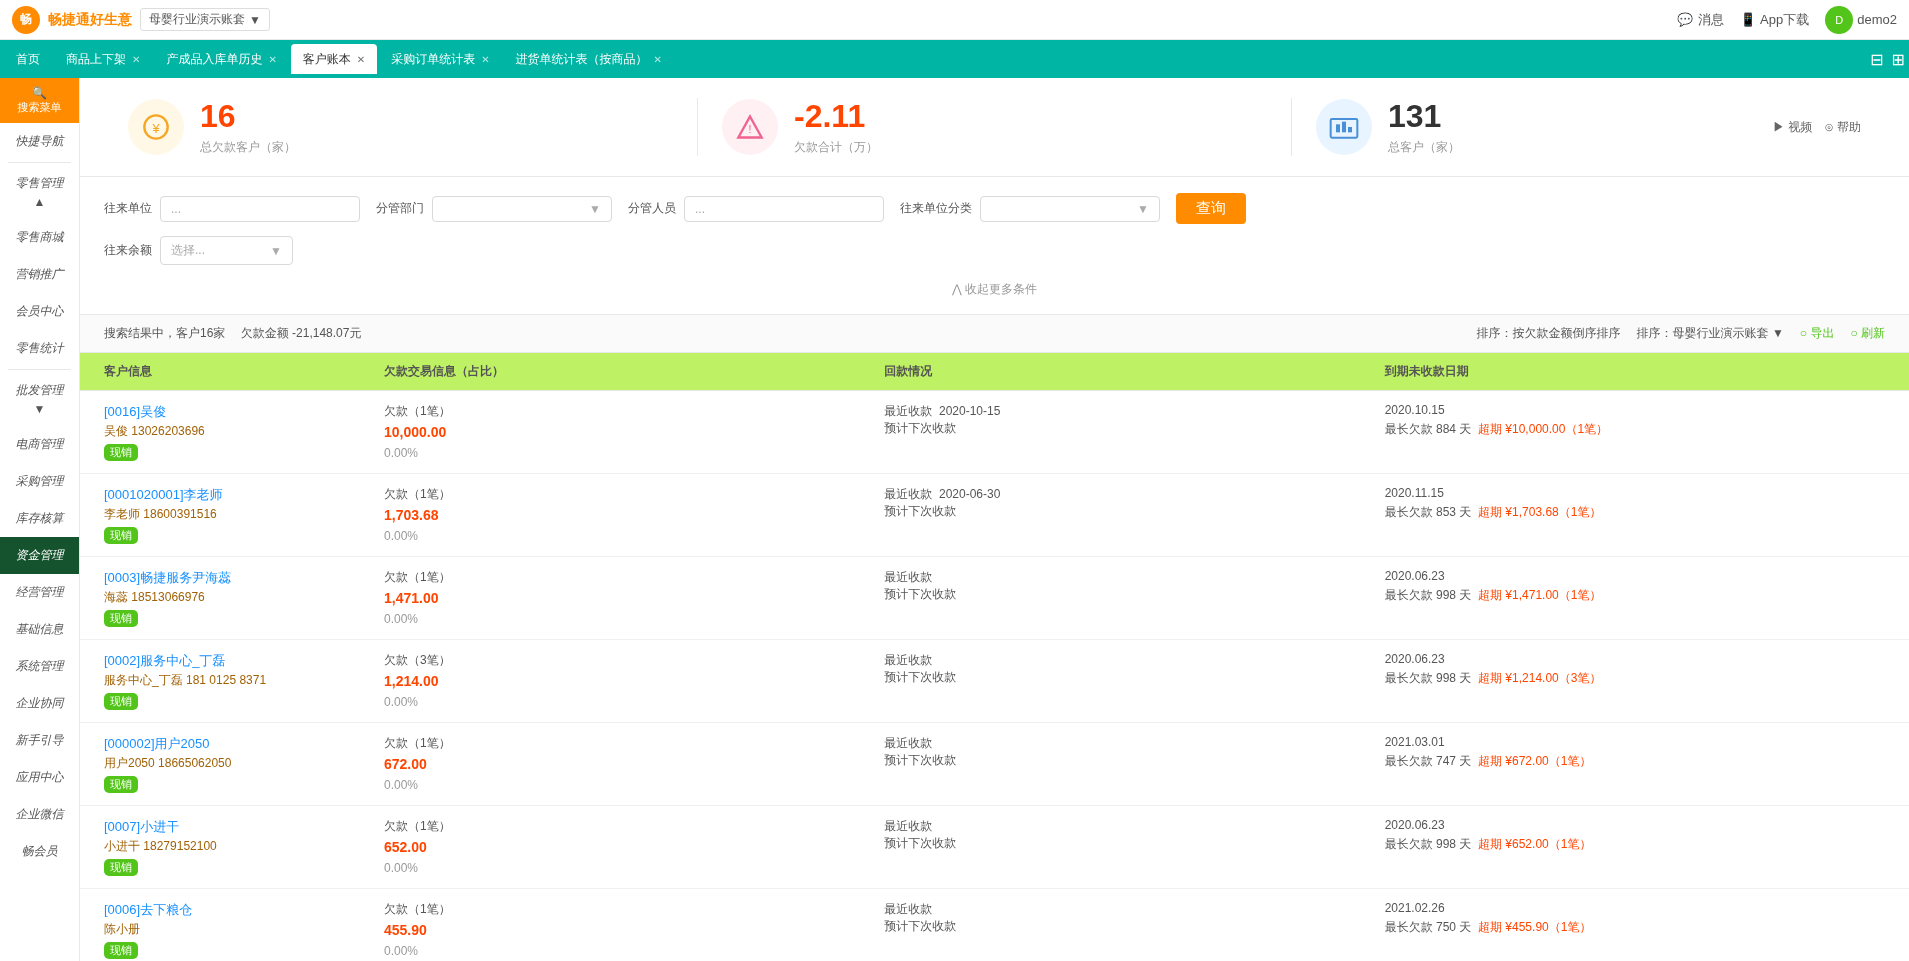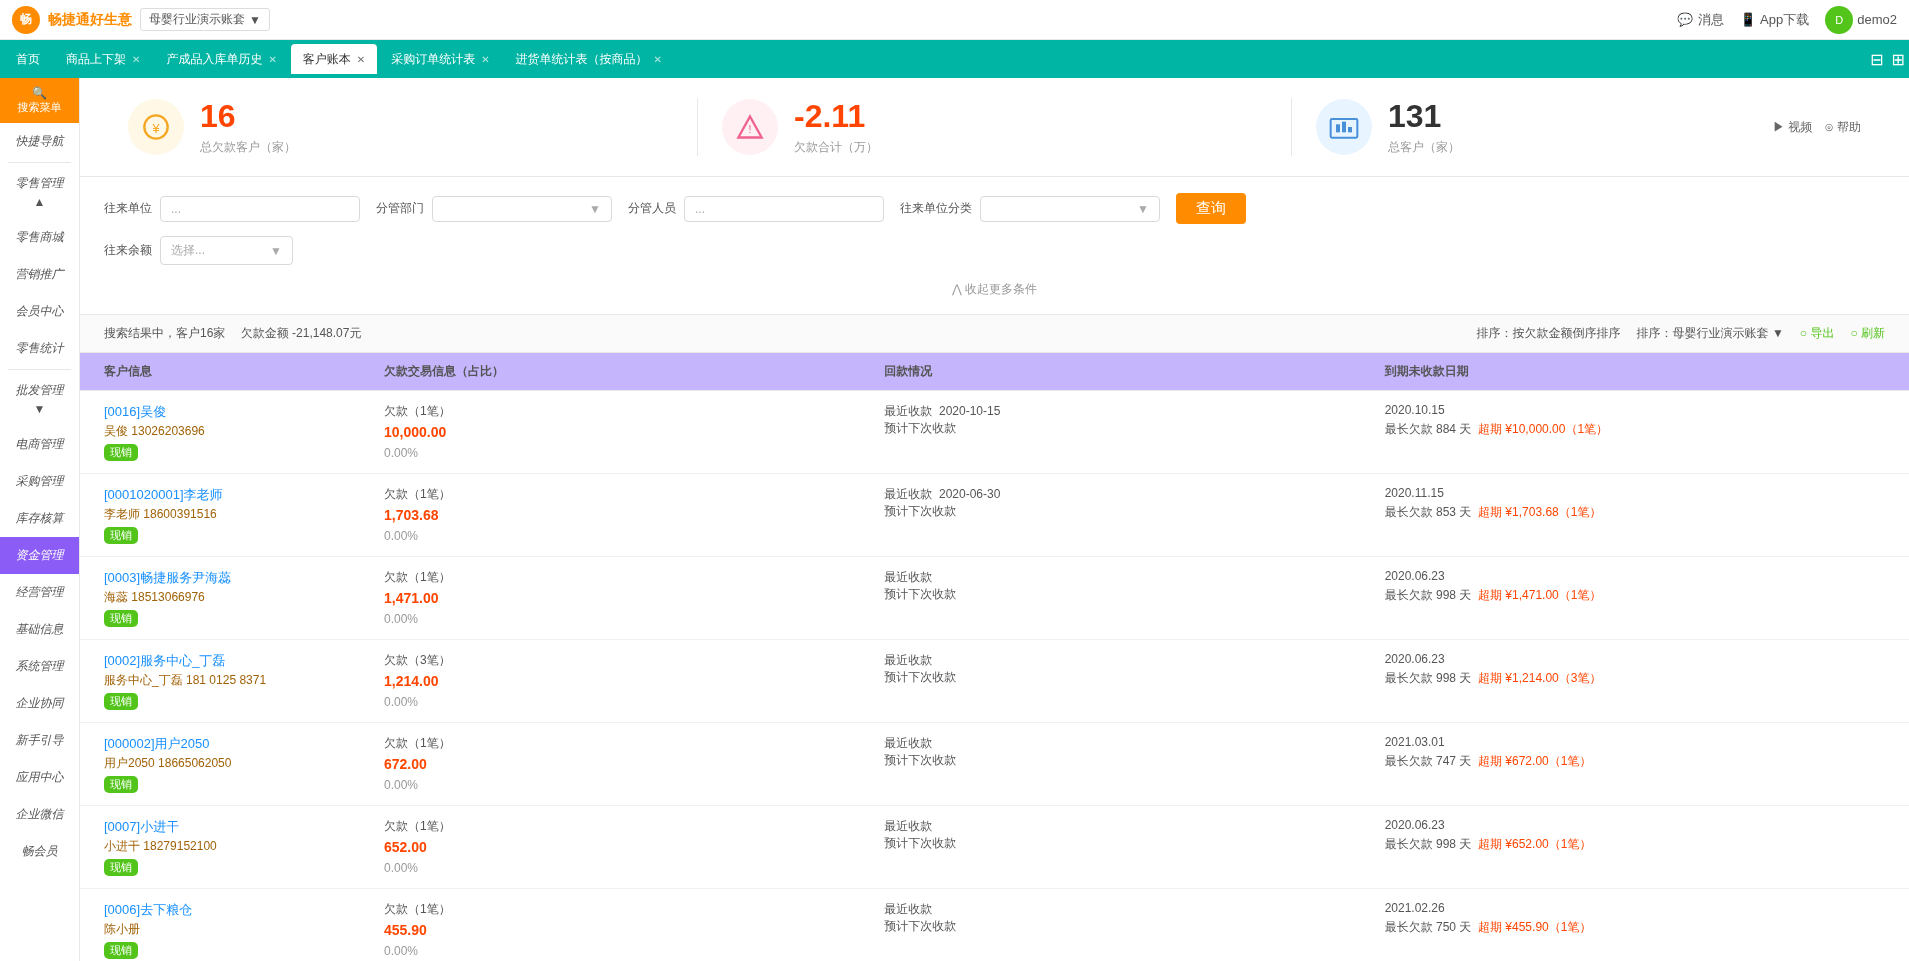--- a/index.html
+++ b/index.html
@@ -38,21 +38,21 @@
     .layout { display: flex; height: calc(961px - 78px); }
 
     
     .sidebar { width: 80px; background: #fff; border-right: 1px solid #e8e8e8; display: flex; flex-direction: column; overflow-y: auto; }
     .sidebar-search { background: #ff8c00; color: #fff; text-align: center; padding: 8px 4px; font-size: 12px; cursor: pointer; }
     .sidebar-item {
       display: flex; align-items: center; justify-content: center;
       padding: 10px 4px; font-size: 12px; color: #555; cursor: pointer;
       text-align: left; flex-direction: column; gap: 3px; font-style: italic;
     }
-    .sidebar-item.active { background: #8b5cf6; color: #fff; }
+    .sidebar-item.active { background: #14532d; color: #fff; }
     .sidebar-divider { height: 1px; background: #e8e8e8; margin: 2px 8px; }
 
     
     .main-content { flex: 1; overflow-y: auto; background: #f5f5f5; }
 
     
     .stats-row {
       display: flex; background: #fff; margin: 0; padding: 20px 24px;
       gap: 0; border-bottom: 1px solid #e8e8e8;
     }
@@ -100,21 +100,21 @@
       padding: 10px 24px; background: #fafafa; border-bottom: 1px solid #e8e8e8;
       font-size: 12px; color: #555;
     }
     .result-actions { display: flex; gap: 16px; align-items: center; }
 
     
     .data-table { width: 100%; background: #fff; }
     .table-header {
       display: grid;
       grid-template-columns: 280px 1fr 1fr 1fr;
-      background: #c4b5fd; border-bottom: 1px solid #e8e8e8;
+      background: #bef264; border-bottom: 1px solid #e8e8e8;
       padding: 10px 24px; font-size: 12px; font-weight: bold; color: #555;
     }
     .table-row {
       display: grid;
       grid-template-columns: 280px 1fr 1fr 1fr;
       padding: 12px 24px; border-bottom: 1px solid #f0f0f0;
       background: #fff; align-items: start;
     }
     .customer-name { color: #1890ff; font-size: 13px; cursor: pointer; text-decoration: none; }
     .customer-phone { color: #a16207; font-size: 12px; margin-top: 2px; }

